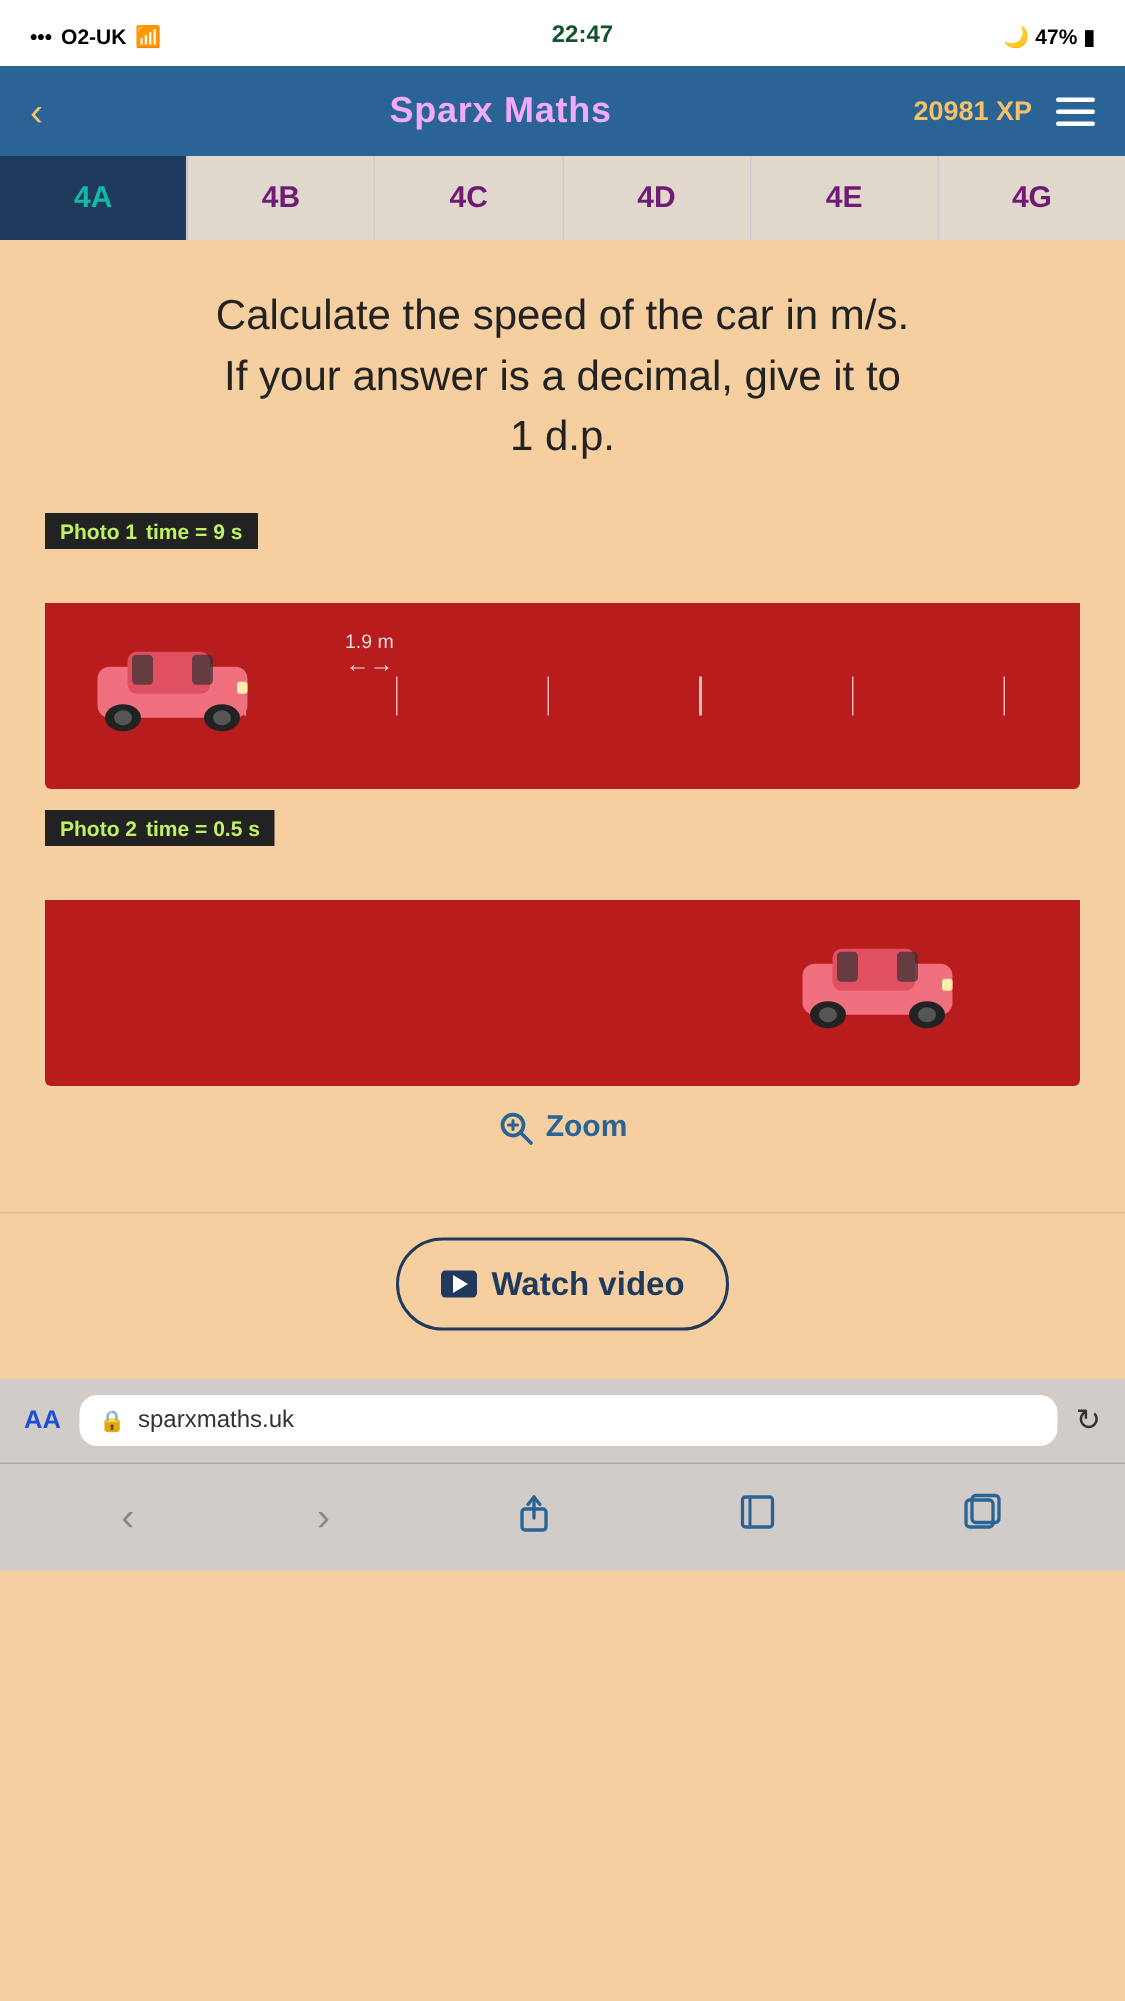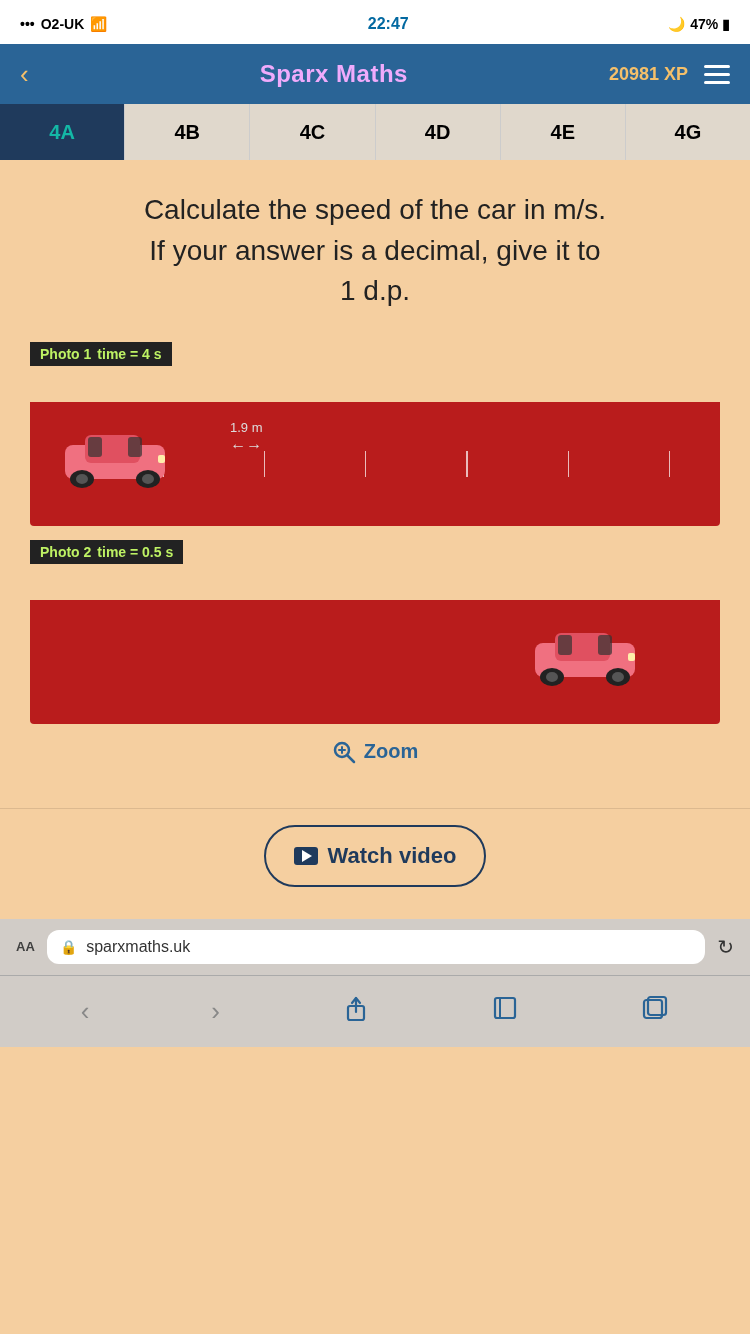--- a/index.html
+++ b/index.html
@@ -15,21 +15,21 @@
     
     .status-bar {
       background: #fff;
       display: flex;
       justify-content: space-between;
       align-items: center;
       padding: 10px 20px 6px 20px;
       height: 44px;
     }
     .status-left { font-size: 14px; font-weight: 600; color: #000; display: flex; align-items: center; gap: 6px; }
-    .status-center { font-size: 16px; font-weight: 600; color: #0369a1; }
+    .status-center { font-size: 16px; font-weight: 600; color: #14532d; }
     .status-right { font-size: 14px; font-weight: 600; color: #000; display: flex; align-items: center; gap: 4px; }
 
     
     .header {
       background: #2a6496;
       display: flex;
       align-items: center;
       justify-content: space-between;
       padding: 0 20px;
       height: 60px;
@@ -71,21 +71,21 @@
       display: flex;
       height: 56px;
     }
     .tab {
       flex: 1;
       display: flex;
       align-items: center;
       justify-content: center;
       font-size: 20px;
       font-weight: 700;
-      color: #000000;
+      color: #701a75;
       cursor: pointer;
       border-right: 1px solid #ccc;
       background: #e0d8cc;
     }
     .tab:last-child { border-right: none; }
     .tab.active {
       background: #1f3a5c;
       color: #14b8a6;
     }
 
@@ -242,23 +242,23 @@
     
     .browser-bar {
       background: #d1ccc7;
       padding: 10px 16px;
       display: flex;
       align-items: center;
       gap: 12px;
       height: 56px;
     }
     .browser-aa {
-      font-size: 13px;
+      font-size: 17px;
       font-weight: 600;
-      color: #404040;
+      color: #1d4ed8;
     }
     .browser-url-bar {
       flex: 1;
       background: #fff;
       border-radius: 12px;
       padding: 8px 14px;
       display: flex;
       align-items: center;
       gap: 8px;
       font-size: 16px;
@@ -343,21 +343,21 @@
   <div class="question-text">
     Calculate the speed of the car in m/s.<br>
     If your answer is a decimal, give it to<br>
     1 d.p.
   </div>
 
   <div class="diagram-container">
 
     <div class="photo-label">
       <span>Photo 1</span>
-      <span class="time-label">time = 4 s</span>
+      <span class="time-label">time = 9 s</span>
     </div>
     <div class="road">
 
       <div class="road-markings">
         <div style="width:140px;"></div>
         <div class="road-mark"></div>
         <div class="road-mark"></div>
         <div class="road-mark"></div>
         <div class="road-mark"></div>
         <div class="road-mark"></div>

